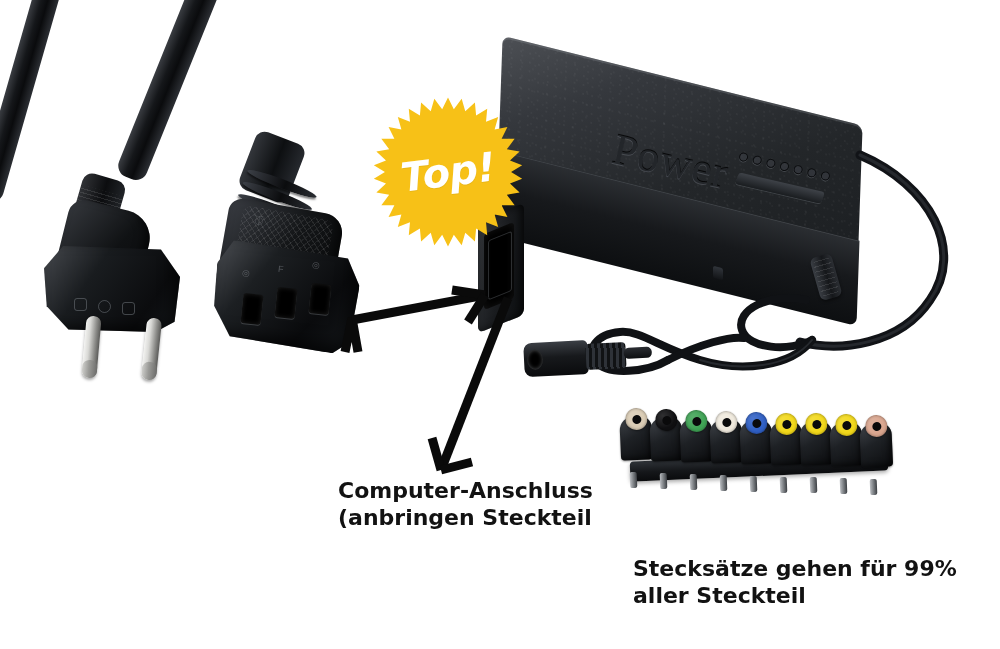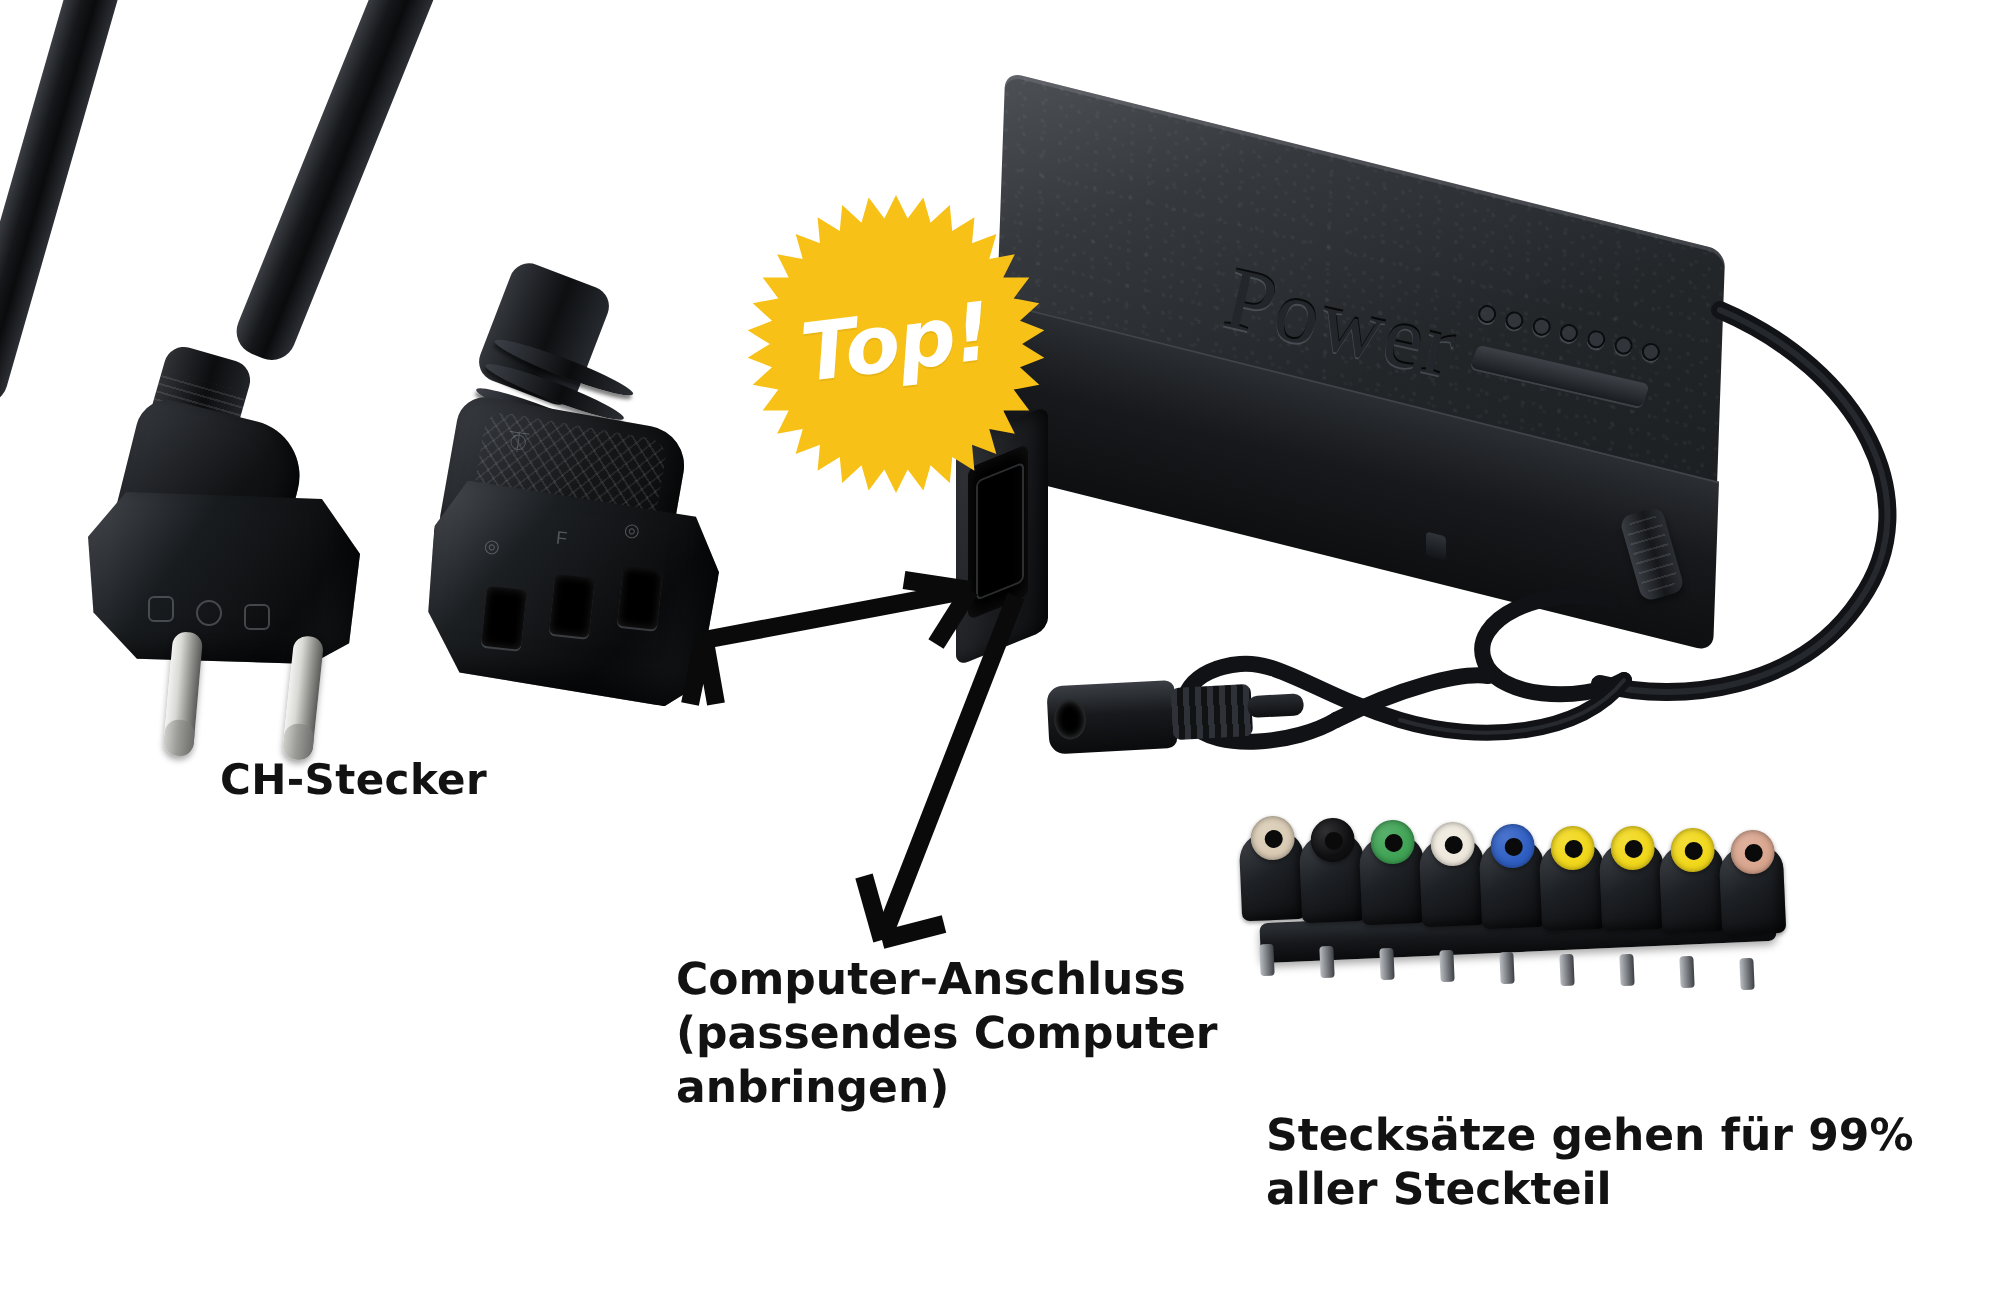--- a/index.html
+++ b/index.html
@@ -524,28 +524,24 @@
       <path d="M485,295 L452,290"></path>
       <path d="M485,295 L468,322"></path>
     </g>
     <g stroke="#0a0a0a" stroke-width="9" fill="none" stroke-linecap="butt">
       <path d="M508,298 L441,470"></path>
       <path d="M441,470 L432,438"></path>
       <path d="M441,470 L472,462"></path>
     </g>
   </svg>
 
-  <div id="caption-ch" class="caption">
-    <span class="cap-line">CH-Stecker</span>
-  </div>
 
   <div id="caption-computer" class="caption">
     <span class="cap-line">Computer-Anschluss</span>
-    <span class="cap-line">(passendes Computer</span>
-    <span class="cap-line">anbringen)</span>
+    <span class="cap-line">(anbringen Steckteil</span>
   </div>
 
   <div id="caption-tips" class="caption">
     <span class="cap-line">Stecksätze gehen für 99%</span>
     <span class="cap-line">aller Steckteil</span>
   </div>
 
 </div>
 
 </body></html>

